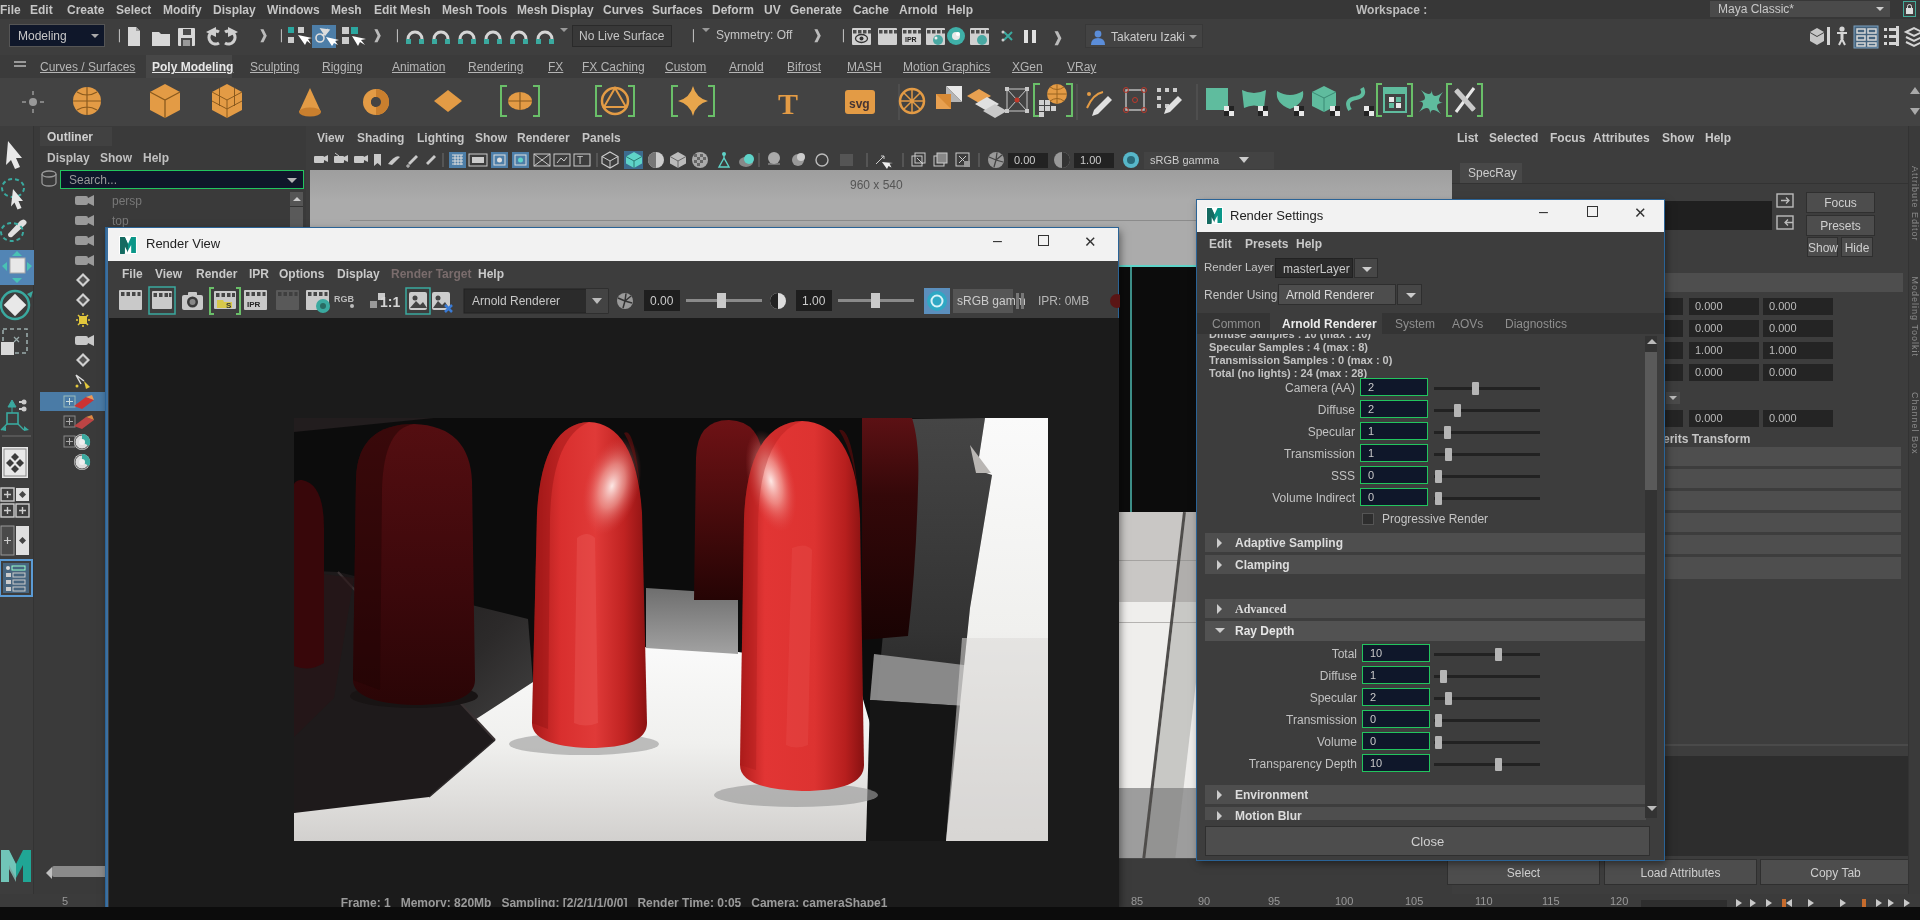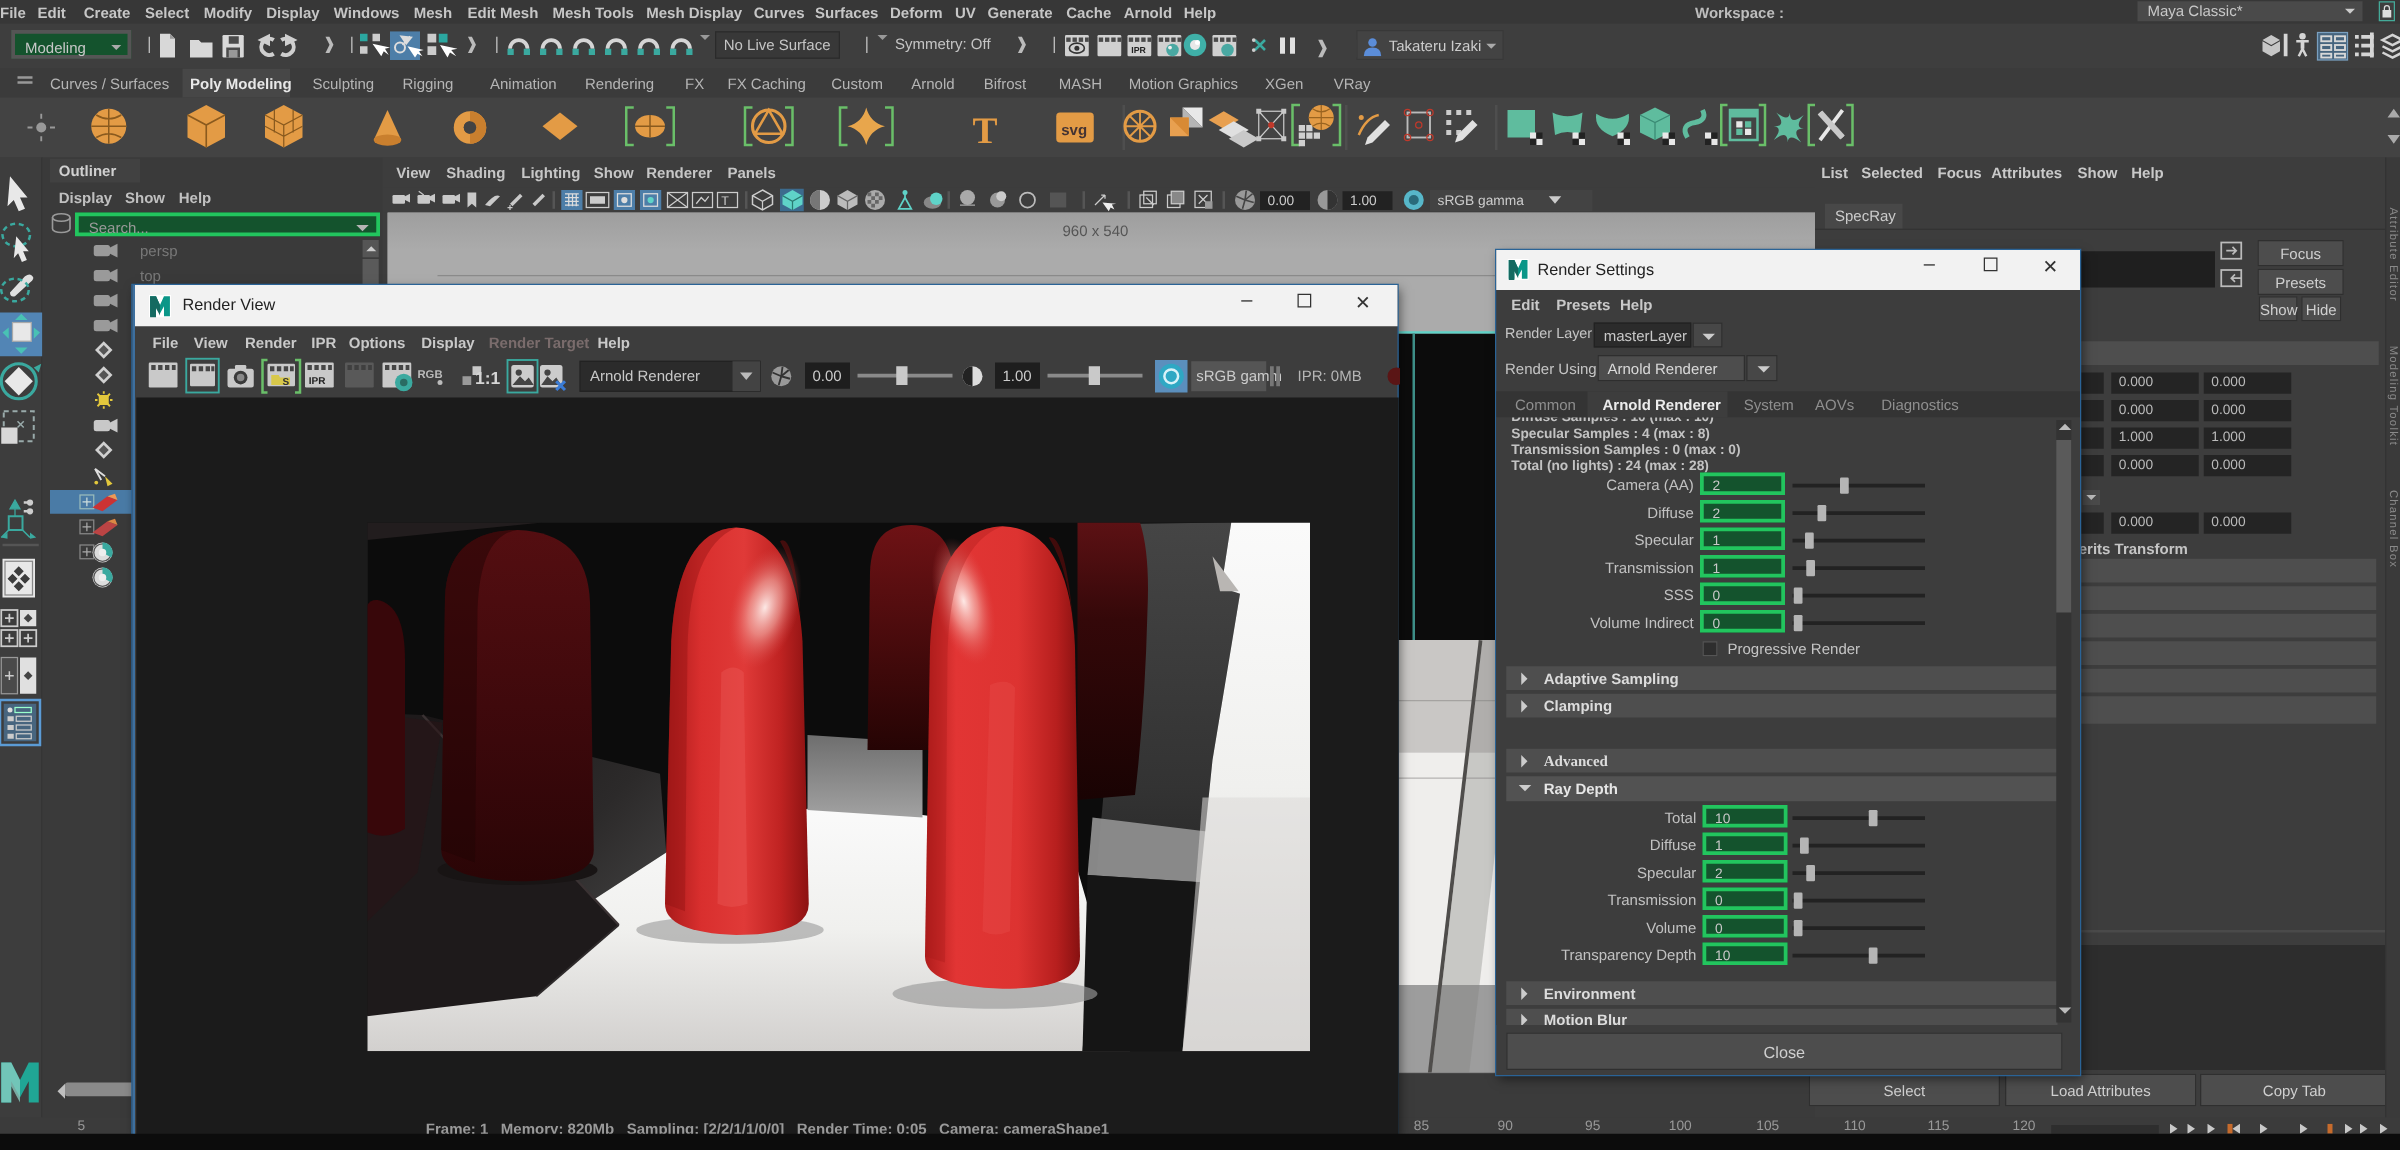--- a/index.html
+++ b/index.html
@@ -6,25 +6,25 @@
 html,body { width:1920px; height:920px; overflow:hidden; background:#3d3d3d;
   font-family:"Liberation Sans", sans-serif; }
 .abs { position:absolute; }
 #stage { position:relative; width:1920px; height:920px; overflow:hidden; }
 
 #menubar { left:0; top:0; width:1920px; height:19px; background:#373737; color:#c6c6c6;
   font-size:12px; font-weight:bold; }
 #menubar span.mi { position:absolute; top:3px; white-space:nowrap; }
 
 #statusline { left:0; top:19px; width:1920px; height:36px; background:#3e3e3e; }
-.field { position:absolute; background:#14532d; border:3px solid #22c55e; color:#c8c8c8; font-size:12px; }
+.field { position:absolute; background:#0f172a; border:1px solid #22c55e; color:#c8c8c8; font-size:12px; }
 .tic { position:absolute; color:#bbb; font-size:13px; }
 
 #shelftabs { left:0; top:55px; width:1920px; height:23px; background:#3b3b3b; color:#b5b5b5; font-size:12px; }
-#shelftabs span { position:absolute; top:5px; white-space:nowrap; }
+#shelftabs span { position:absolute; top:5px; white-space:nowrap;text-decoration:underline; }
 #shelficons { left:0; top:78px; width:1920px; height:48px; background:#434343; }
 
 #toolbox { left:0; top:126px; width:34px; height:768px; background:#3d3d3d; border-right:1px solid #333; }
 
 #outliner { left:34px; top:126px; width:272px; height:768px; background:#3a3a3a; }
 .otext { position:absolute; color:#c0c0c0; font-size:12px; white-space:nowrap; font-weight:bold; }
 
 #viewport { left:306px; top:126px; width:1146px; height:768px; background:#3d3d3d; }
 #vpmenus { position:absolute; left:0; top:0; width:1146px; height:24px; color:#c6c6c6; font-size:12px; font-weight:bold; }
 #vpmenus span { position:absolute; top:5px; }

